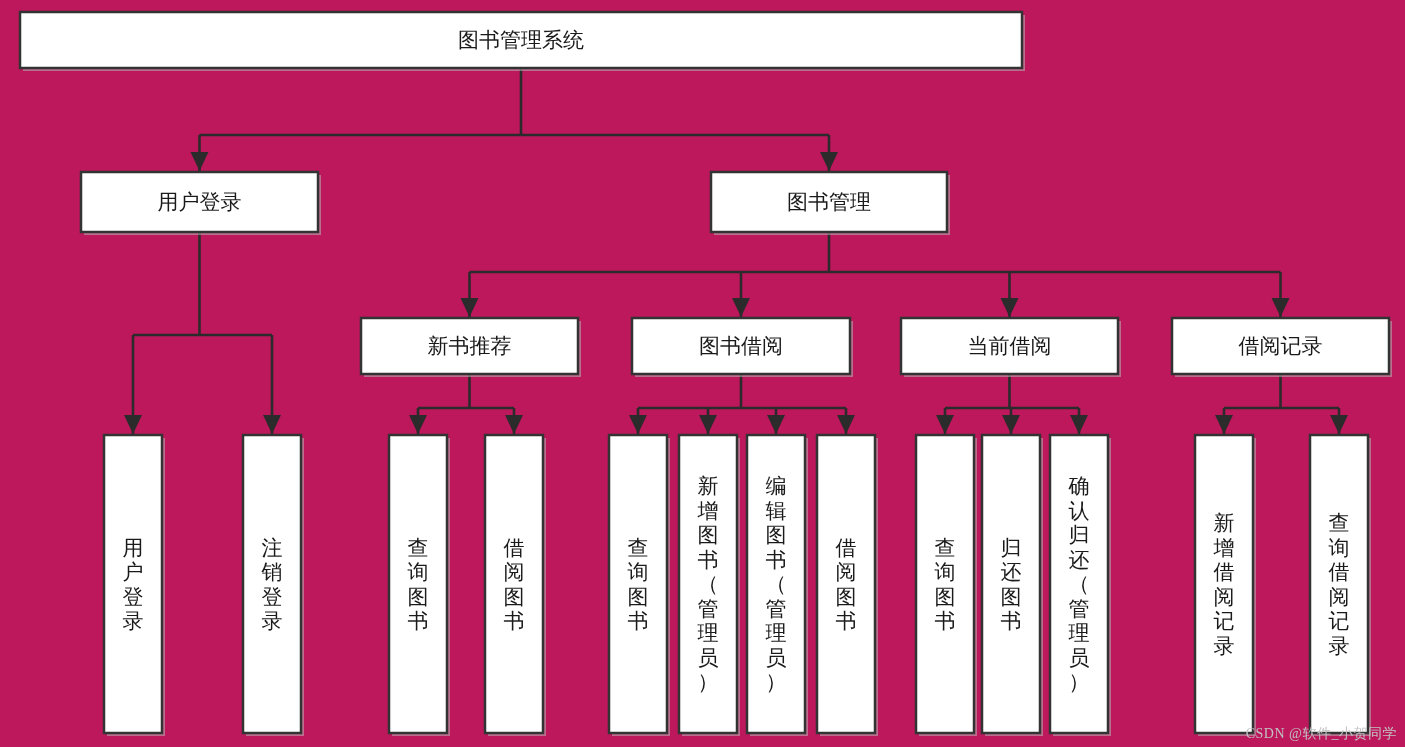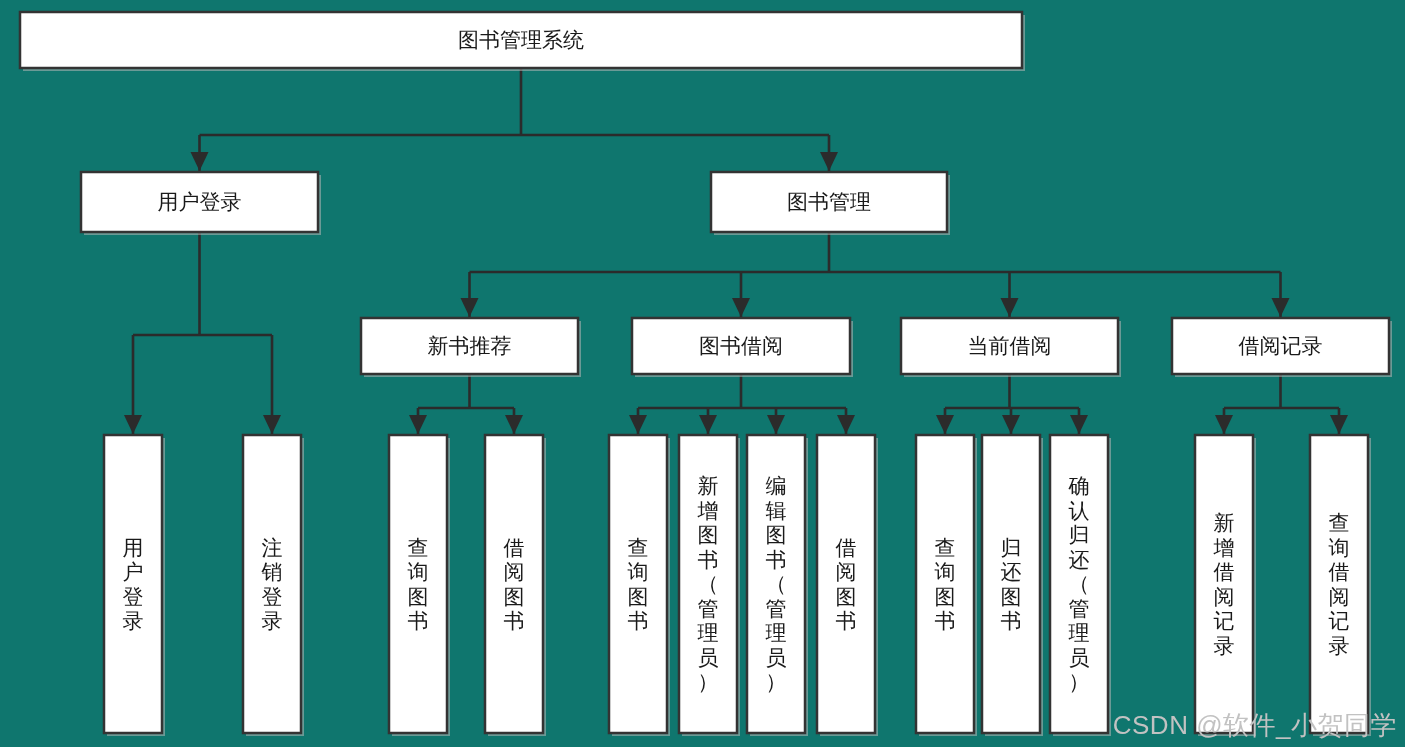--- a/index.html
+++ b/index.html
@@ -8,21 +8,21 @@
     padding: 0;
     background: #ffffff;
   }
   body {
     font-family: "Liberation Sans", "DejaVu Sans", sans-serif;
   }
   #diagram-root {
     position: relative;
     width: 1405px;
     height: 747px;
-    background: #0f766e;
+    background: #be185d;
     overflow: hidden;
   }
   svg#flow-svg {
     position: absolute;
     left: 0;
     top: 0;
     width: 1405px;
     height: 747px;
     display: block;
   }
@@ -56,22 +56,22 @@
   .node-label-v {
     font-family: "Liberation Sans", "DejaVu Sans", sans-serif;
     font-size: 21px;
     fill: #1a1a1a;
     text-anchor: middle;
   }
   .watermark {
     position: absolute;
     right: 8px;
     bottom: 4px;
-    font-family: Liberation Sans, sans-serif;
-    font-size: 26px;
+    font-family: Liberation Serif, serif;
+    font-size: 14px;
     color: #c2c2c2;
     letter-spacing: 0.5px;
     white-space: nowrap;
     user-select: none;
   }
 </style>
 </head>
 <body>
 
 <div id="diagram-root">

